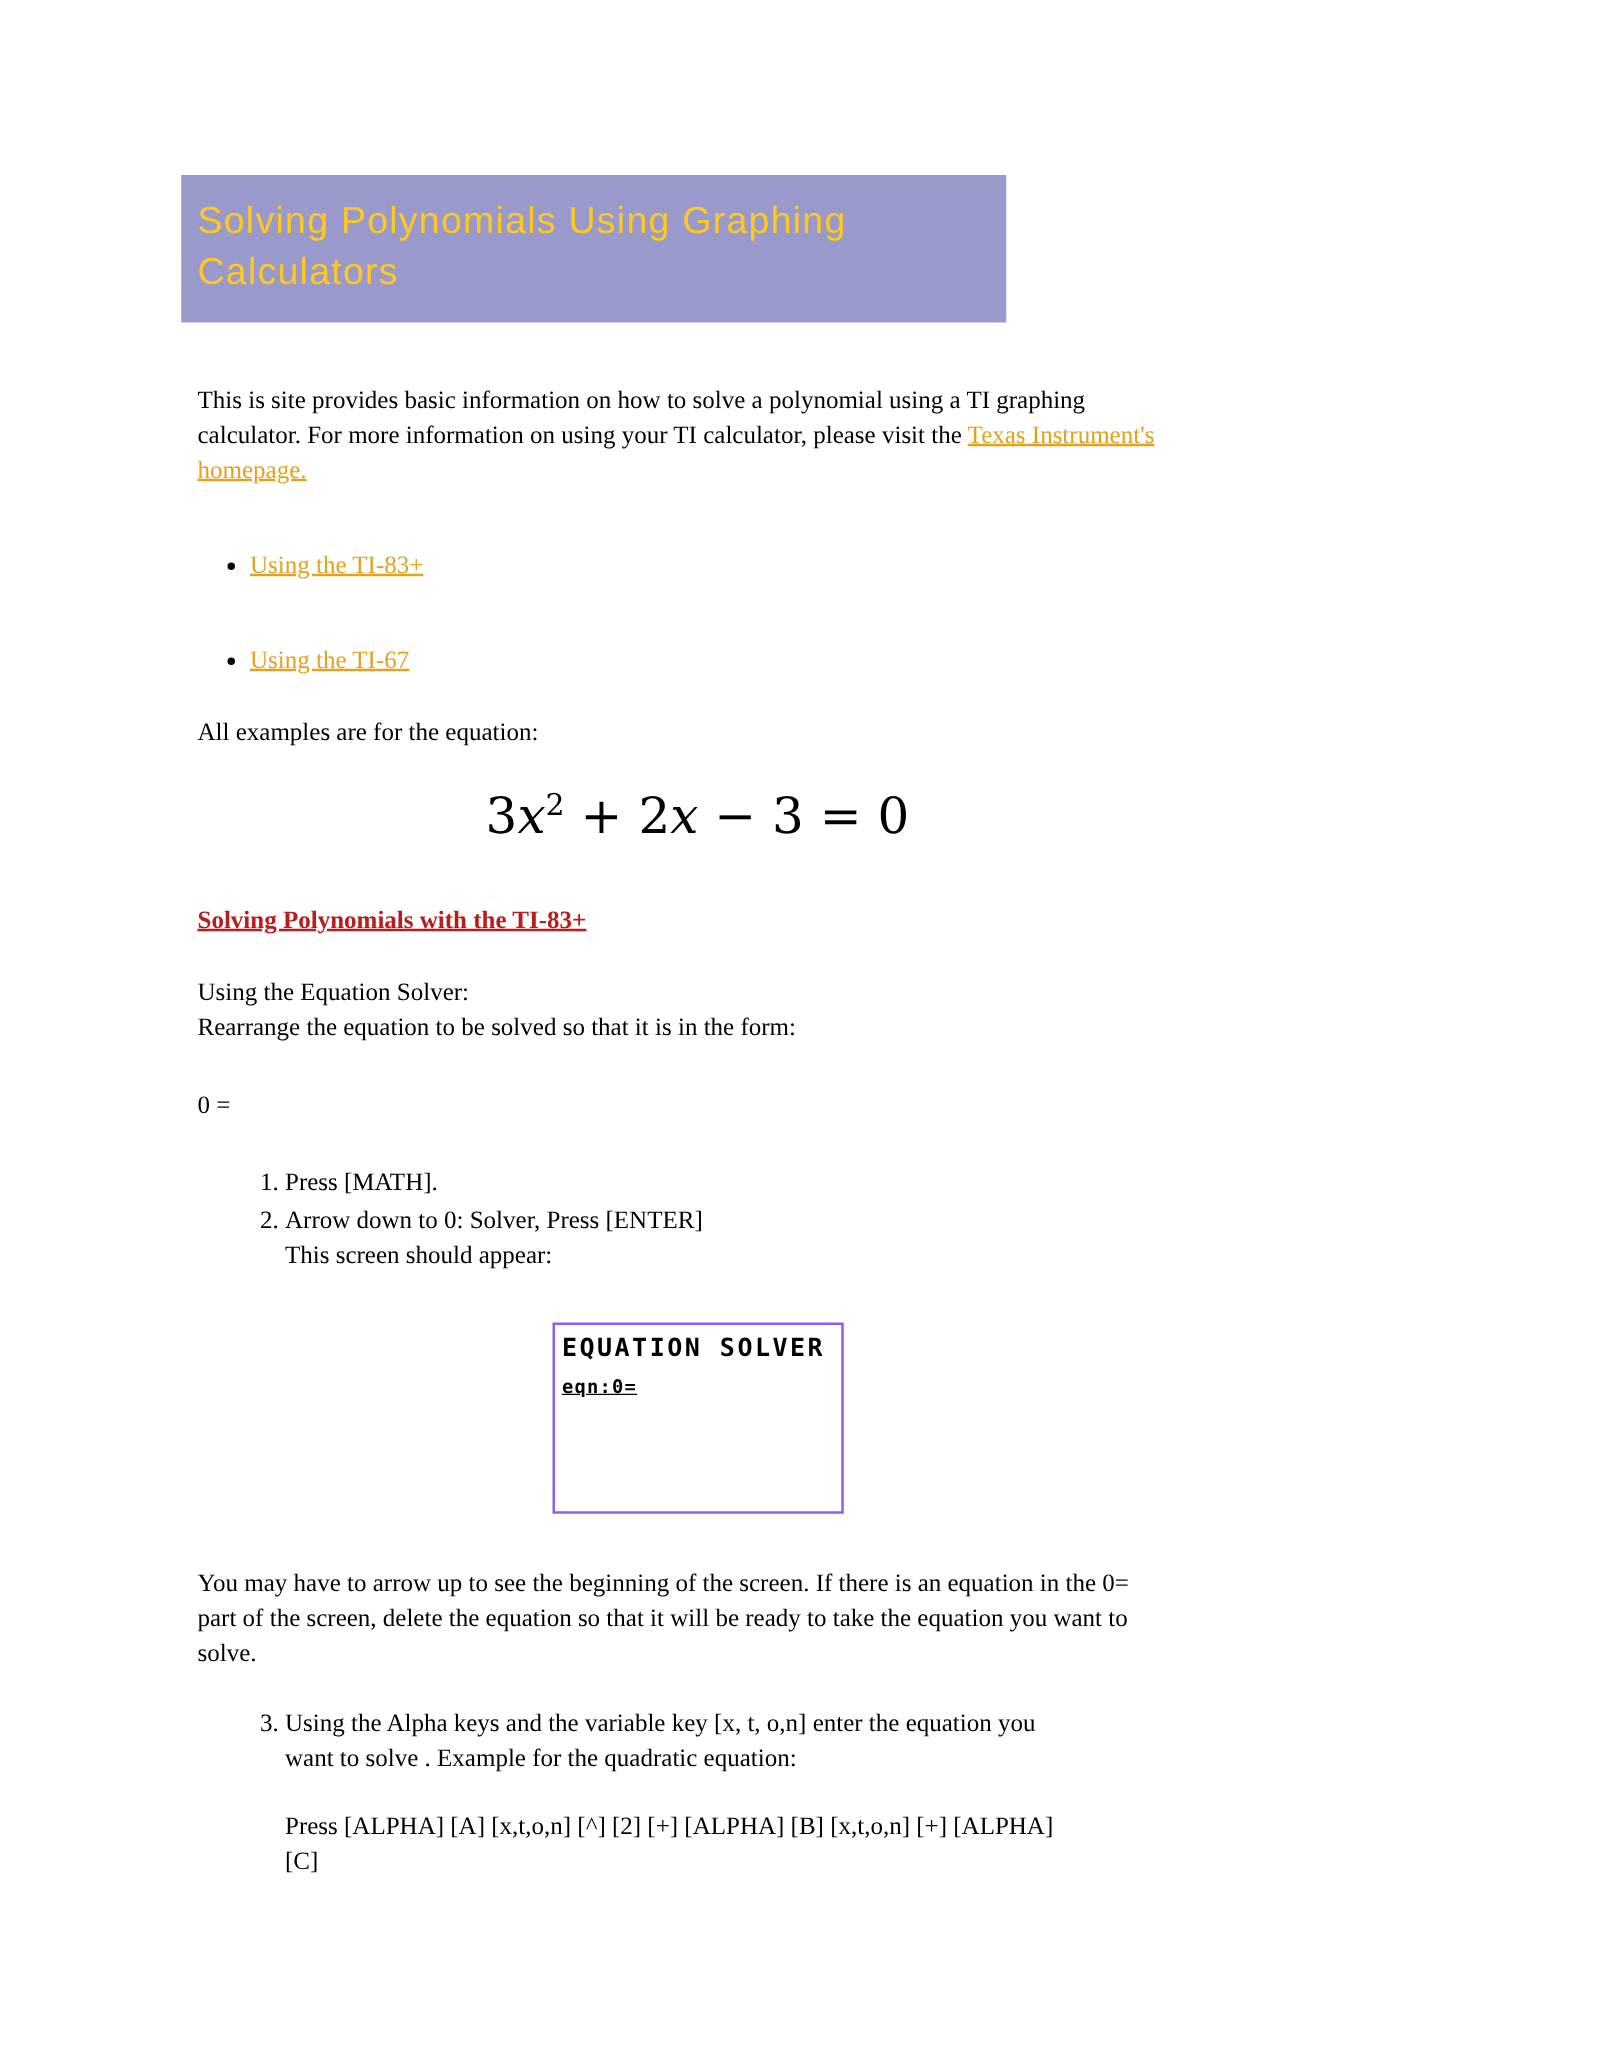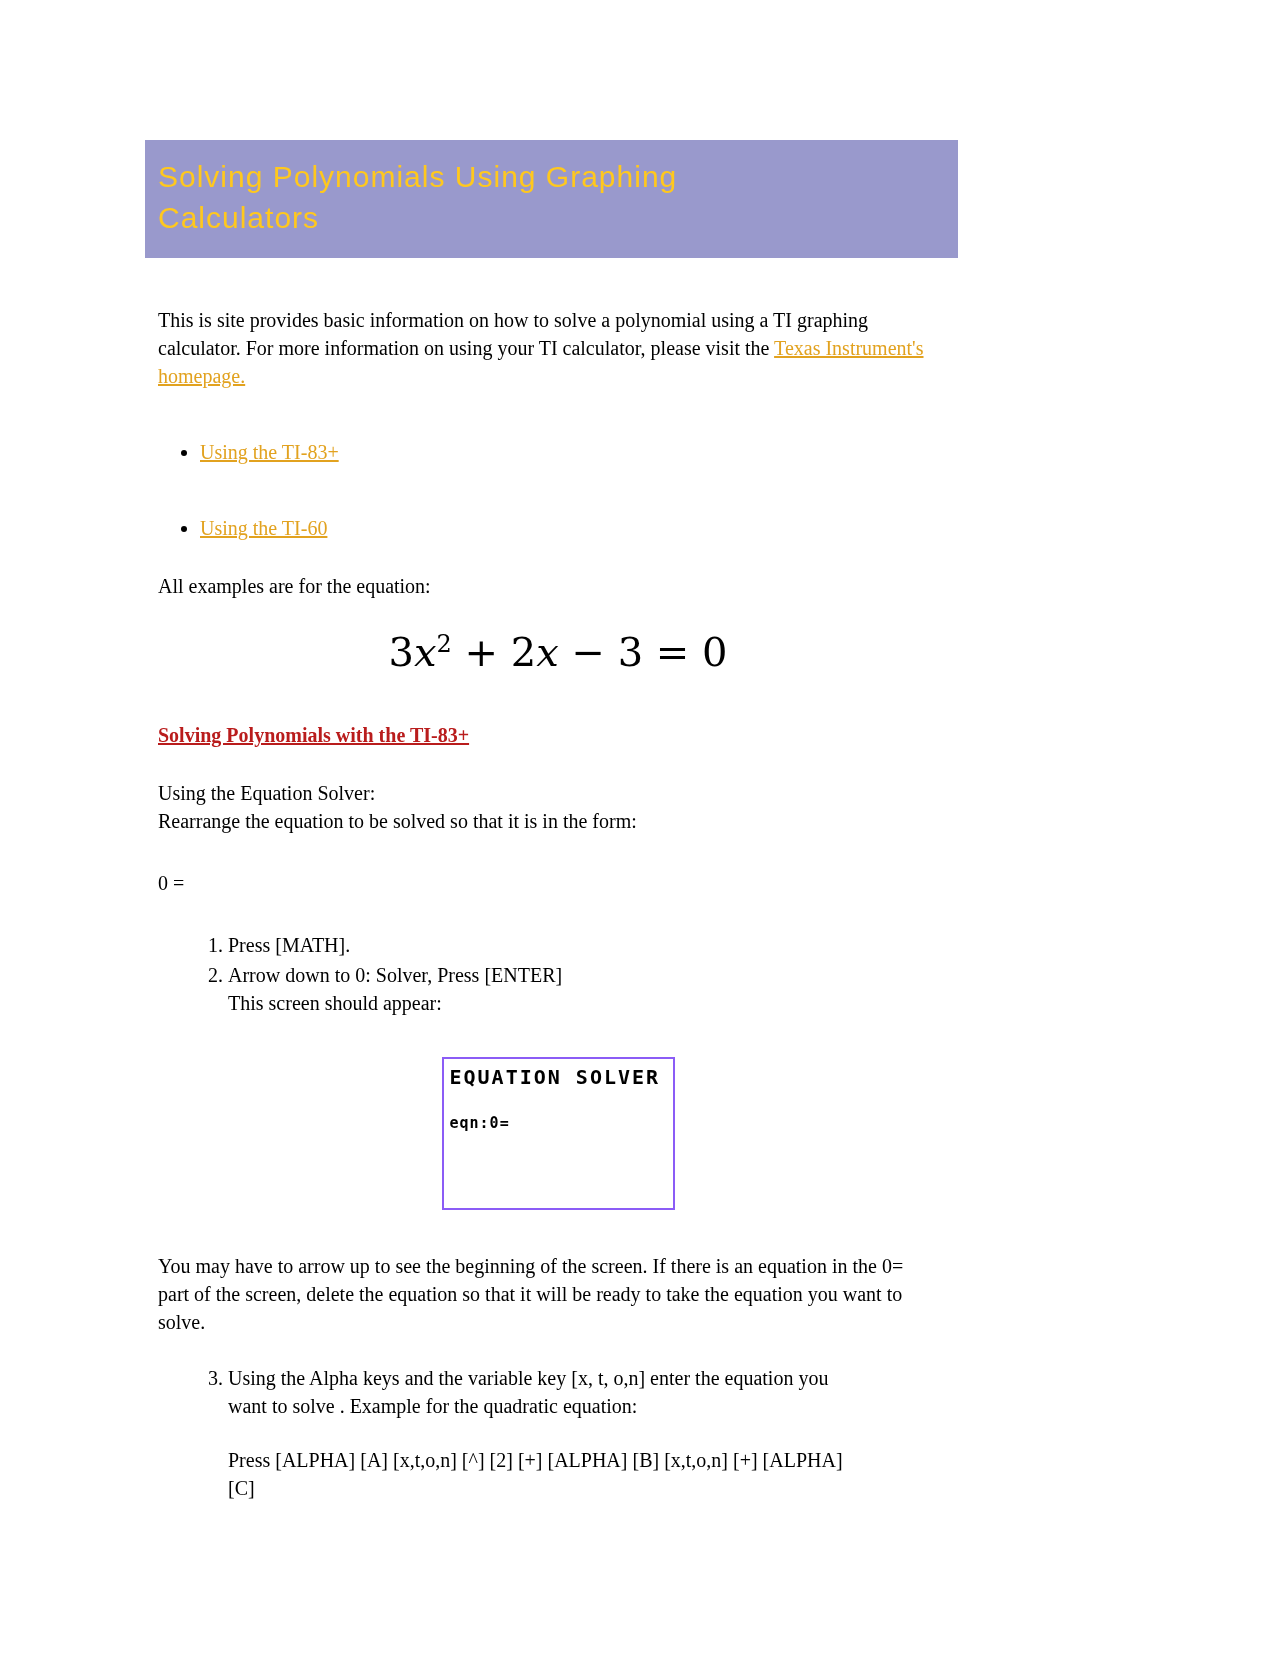--- a/index.html
+++ b/index.html
@@ -6,21 +6,21 @@
   html, body { background: #ffffff; }
   body {
     width: 1280px;
     height: 1656px;
     overflow: hidden;
     font-family: "Liberation Serif", serif;
     color: #000000;
   }
   .banner {
     margin: 140px 0 0 145px;
-    width: 813px;
+    width: 660px;
     background: #9999cc;
     padding: 16px 20px 20px 13px;
   }
   .banner-title {
     font-family: "Liberation Sans", sans-serif;
     font-size: 30px;
     font-weight: 400;
     letter-spacing: 1px;
     color: #ffc81e;
     max-width: 660px;
@@ -65,42 +65,43 @@
     font-weight: bold;
     font-size: 20px;
     letter-spacing: 2px;
     white-space: nowrap;
   }
   .calc-line2 {
     font-family: "DejaVu Sans Mono", monospace;
     font-weight: bold;
     font-size: 15px;
     letter-spacing: 1px;
-    margin-top: 18px;
+    margin-top: 3px;
+    text-decoration: underline;
   }
   .note { margin-top: 42px; max-width: 780px; }
   .steps-continued { margin-top: 28px; }
   .press-seq { margin-top: 26px; max-width: 640px; }
 </style>
 </head>
 <body>
 
 <div class="page">
 
   <header class="banner">
     <h1 class="banner-title">Solving Polynomials Using Graphing Calculators</h1>
   </header>
 
   <main class="content">
 
     <p class="intro"><span>This is site provides basic information on how to solve a polynomial using a TI graphing calculator. For more information on using your TI calculator, please visit the </span><a href="#" class="gold-link">Texas Instrument's homepage.</a></p>
 
     <ul class="nav-list">
       <li><a href="#" class="gold-link">Using the TI-83+</a></li>
-      <li><a href="#" class="gold-link">Using the TI-60</a></li>
+      <li><a href="#" class="gold-link">Using the TI-67</a></li>
     </ul>
 
     <p class="caption">All examples are for the equation:</p>
 
     <div class="equation"><span class="eq-n">3</span><span class="eq-i">x</span><sup class="eq-sup">2</sup><span class="eq-n"> + 2</span><span class="eq-i">x</span><span class="eq-n"> − 3 = 0</span></div>
 
     <h2 class="section-heading"><a href="#">Solving Polynomials with the TI-83+</a></h2>
 
     <p class="solver-intro"><span>Using the Equation Solver:</span><br><span>Rearrange the equation to be solved so that it is in the form:</span></p>
 

